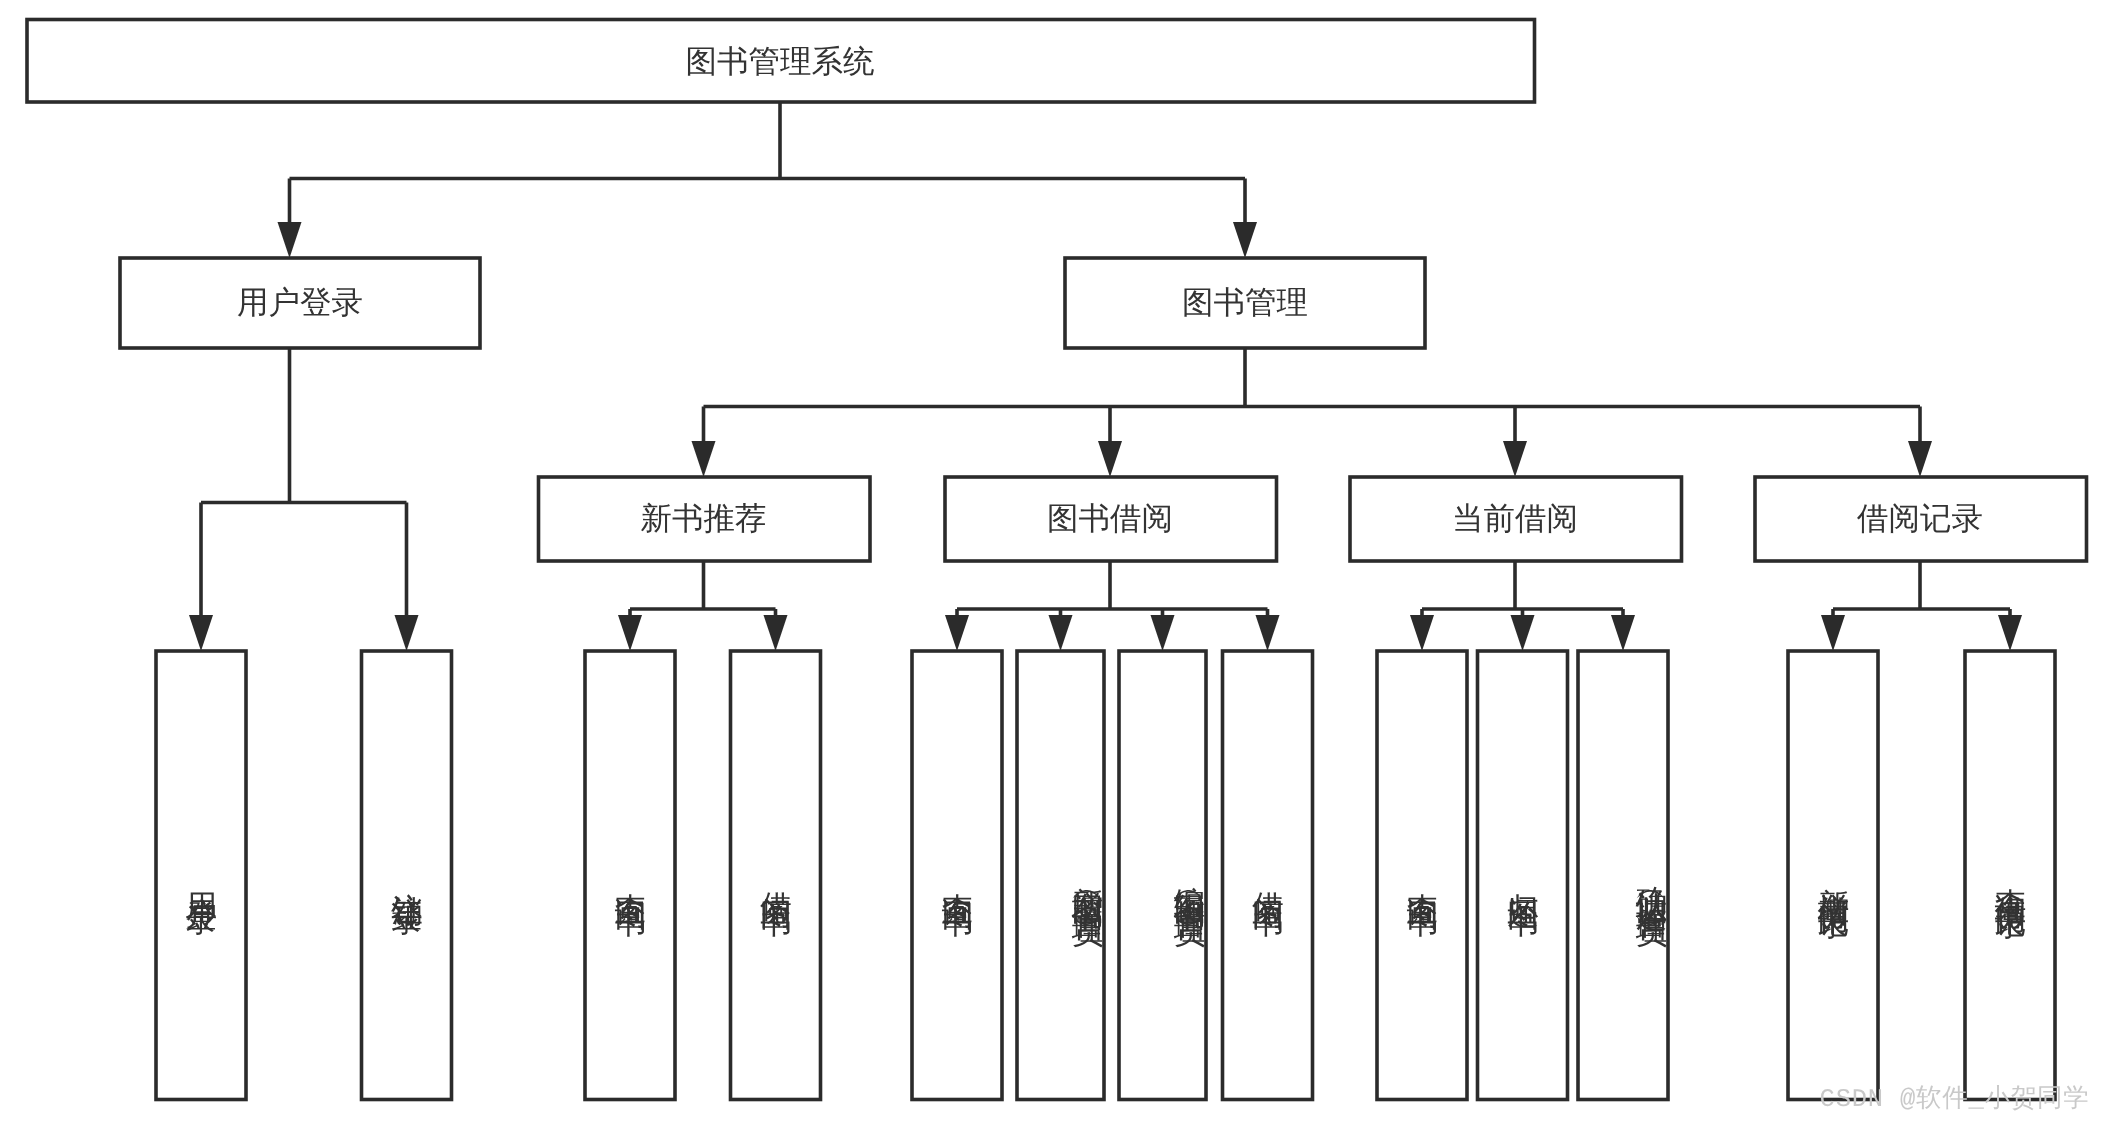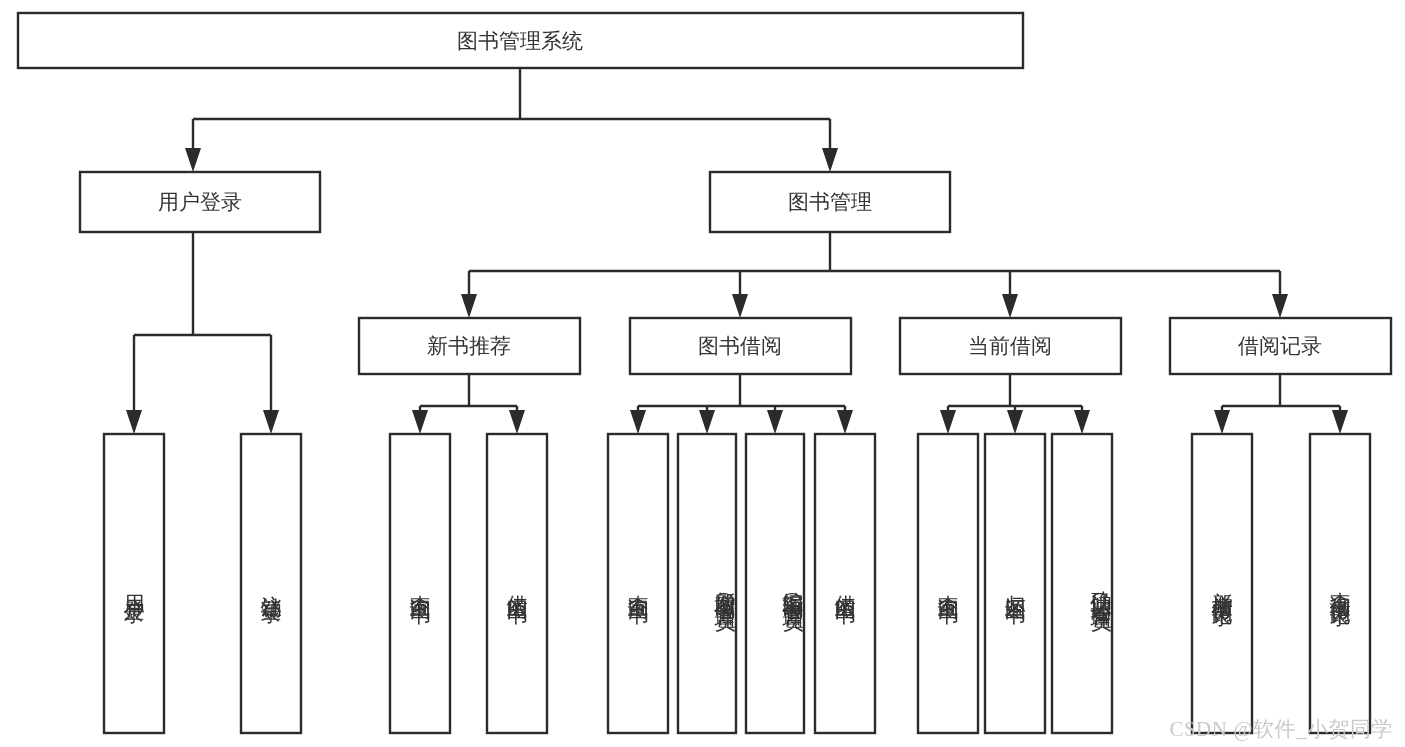--- a/index.html
+++ b/index.html
@@ -64,22 +64,22 @@
     align-items: center;
     justify-content: center;
     white-space: nowrap;
     user-select: none;
   }
   .watermark {
     position: absolute;
     right: 12px;
     bottom: 4px;
     color: #c9c9c9;
-    font-size: 21px;
-    font-family: Liberation Serif, serif;
+    font-size: 17px;
+    font-family: Liberation Mono, monospace;
     letter-spacing: 0.5px;
     white-space: nowrap;
     user-select: none;
     margin-top: 40px;
   }
 </style>
 </head>
 <body>
 
 <div id="diagram-root">

